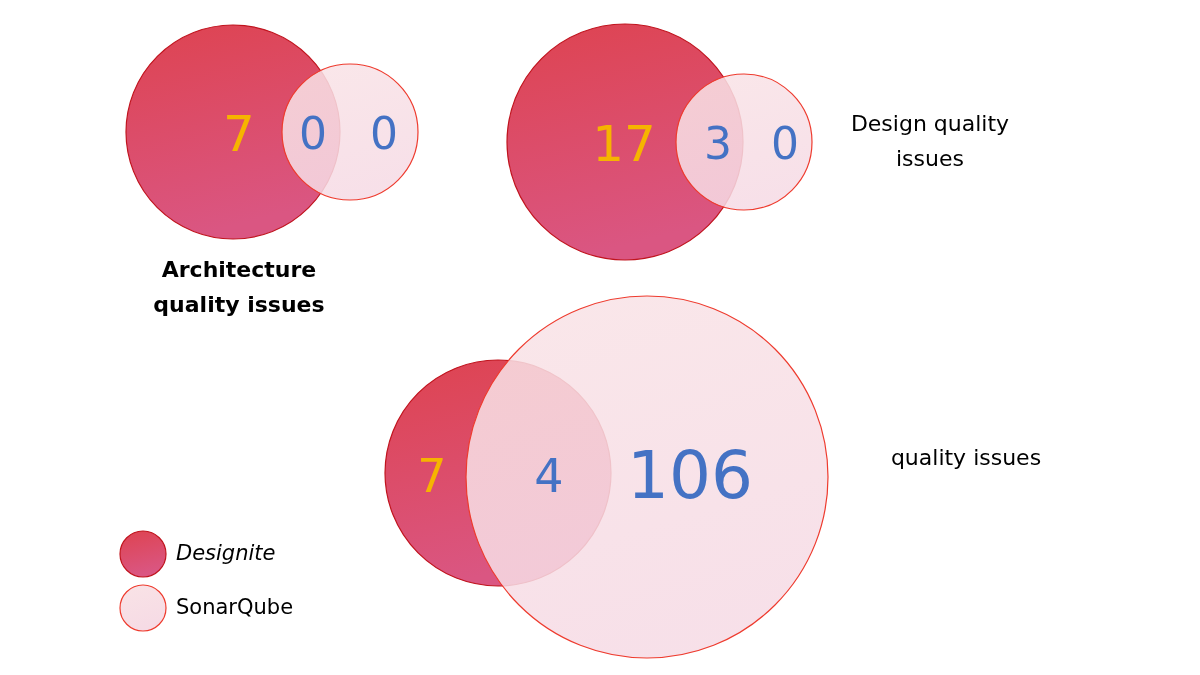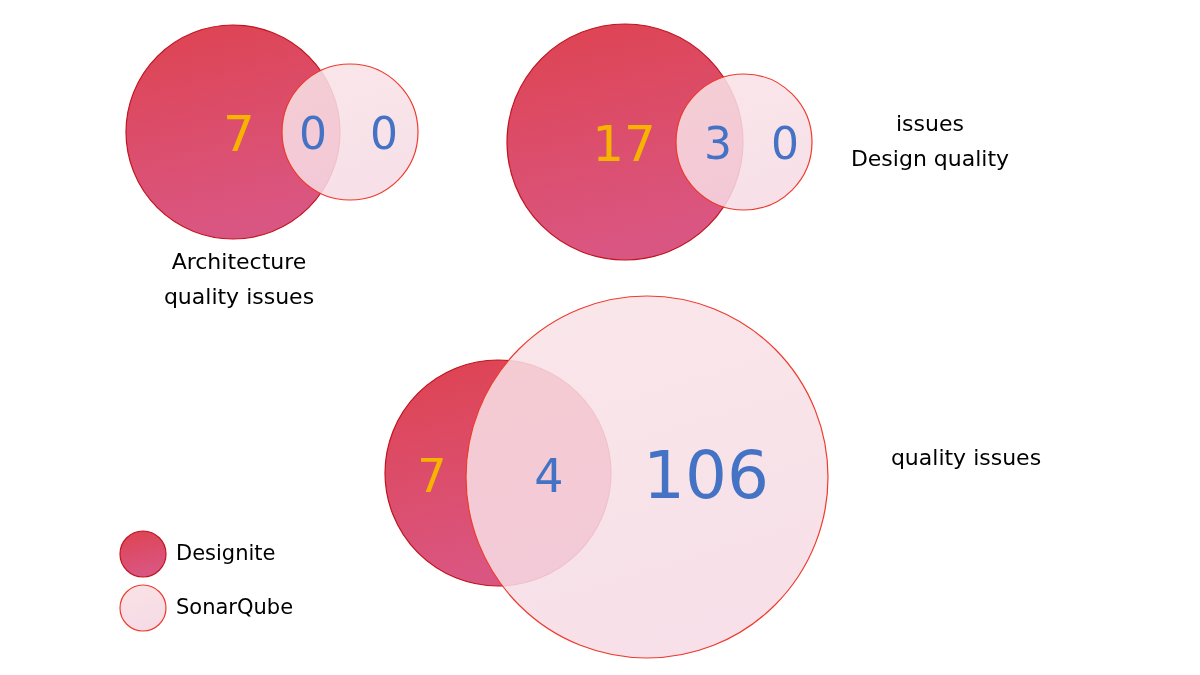--- a/index.html
+++ b/index.html
@@ -54,28 +54,28 @@
 <div class="num designite" style="left:239px; top:134px; font-size:50px;">7</div>
 <div class="num sonar" style="left:313px; top:134px; font-size:44px;">0</div>
 <div class="num sonar" style="left:384px; top:134px; font-size:44px;">0</div>
 
 <div class="num designite" style="left:624px; top:144px; font-size:50px;">17</div>
 <div class="num sonar" style="left:718px; top:144px; font-size:44px;">3</div>
 <div class="num sonar" style="left:785px; top:144px; font-size:44px;">0</div>
 
 <div class="num designite" style="left:432px; top:476px; font-size:46px;">7</div>
 <div class="num sonar" style="left:549px; top:476px; font-size:46px;">4</div>
-<div class="num sonar" style="left:690px; top:476px; font-size:66px;margin-left:16px;">106</div>
+<div class="num sonar" style="left:690px; top:476px; font-size:66px;">106</div>
 
-<div class="label" style="left:239px; top:244px;">
+<div class="label" style="left:239px; top:252px;font-weight:bold;">
   <div>Architecture</div>
   <div>quality issues</div>
 </div>
 <div class="label" style="left:930px; top:106px;">
+  <div>Design quality</div>
   <div>issues</div>
-  <div>Design quality</div>
 </div>
 <div class="label" style="left:966px; top:440px;">
   <div>quality issues</div>
 </div>
 
-<div class="legend-text" style="left:176px; top:543px;">Designite</div>
+<div class="legend-text" style="left:176px; top:543px;font-style:italic;">Designite</div>
 <div class="legend-text" style="left:176px; top:597px;text-align:right;">SonarQube</div>
 
 </body></html>

